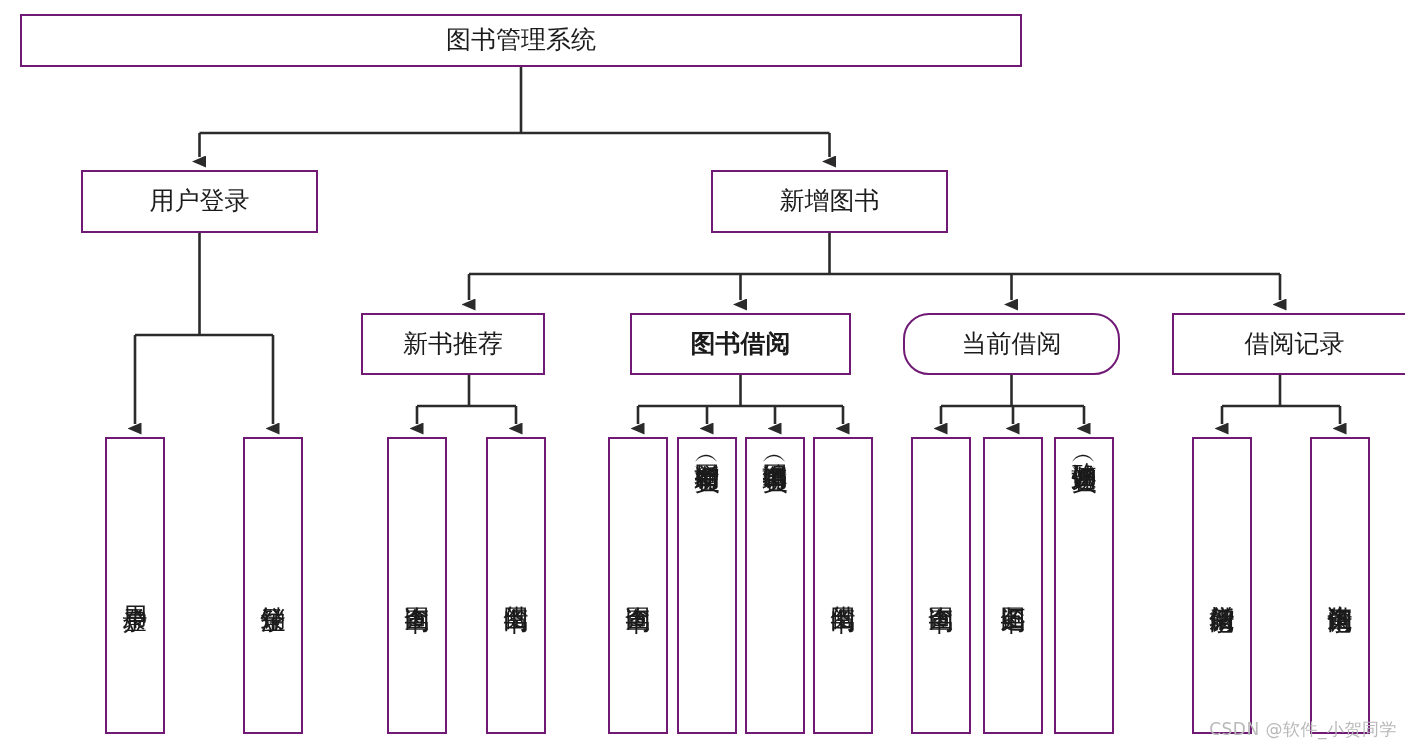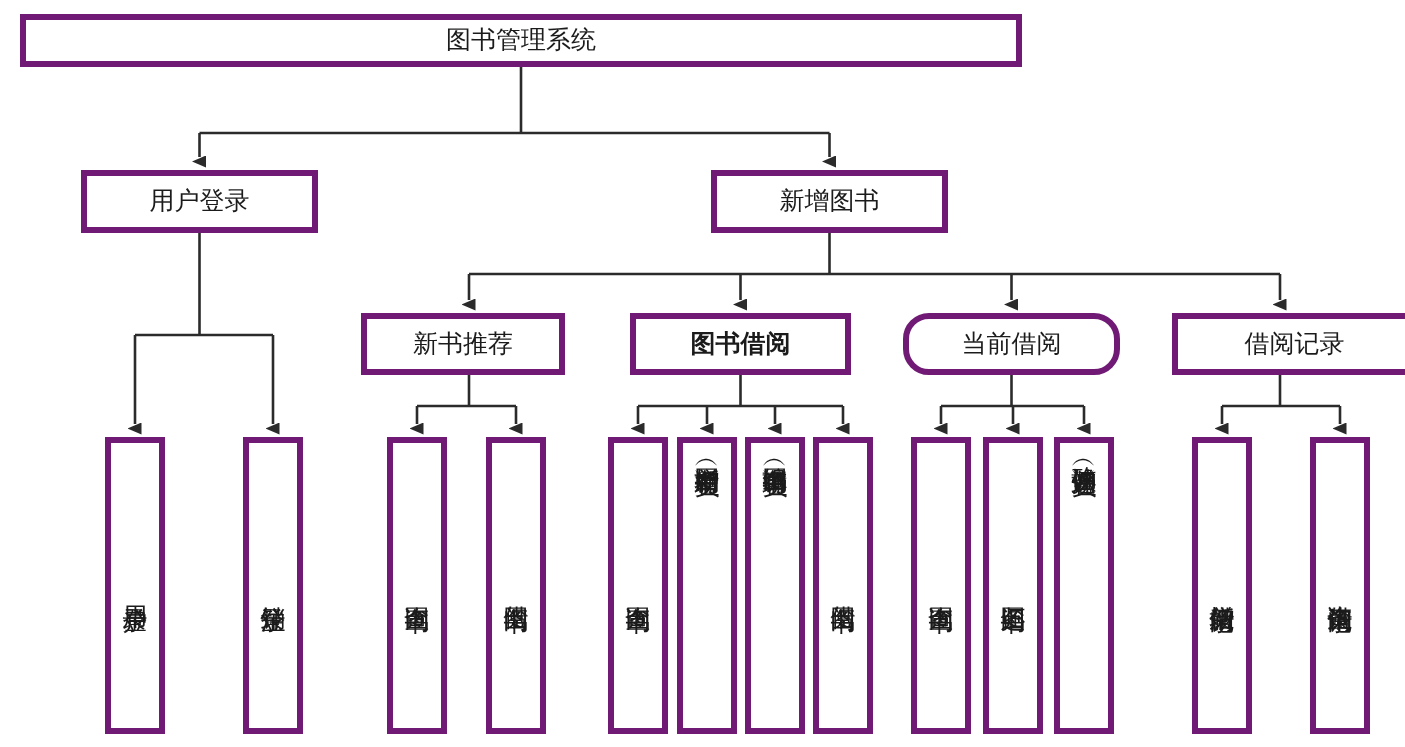--- a/index.html
+++ b/index.html
@@ -22,21 +22,21 @@
     left: 0;
     top: 0;
     width: 1405px;
     height: 747px;
     pointer-events: none;
   }
   .node {
     position: absolute;
     box-sizing: border-box;
     background: #ffffff;
-    border: 6px solid #701a75;
+    border: 2px solid #701a75;
     display: flex;
     align-items: center;
     justify-content: center;
     overflow: hidden;
   }
   .node .label {
     color: #1b1b1b;
     line-height: 1.22;
     text-align: center;
     white-space: pre;
@@ -123,21 +123,21 @@
   <div id="nodes-layer">
       <div class="node root horiz" style="left: 20px; top: 14px; width: 1002px; height: 53px;">
         <span class="label">图书管理系统</span>
       </div>
       <div class="node horiz" style="left: 81px; top: 170px; width: 237px; height: 63px;">
         <span class="label">用户登录</span>
       </div>
       <div class="node horiz" style="left: 711px; top: 170px; width: 237px; height: 63px;">
         <span class="label">新增图书</span>
       </div>
-      <div class="node horiz" style="left: 361px; top: 313px; width: 204px; height: 62px;">
+      <div class="node horiz" style="left: 361px; top: 313px; width: 184px; height: 62px;">
         <span class="label">新书推荐</span>
       </div>
       <div class="node horiz" style="left: 630px; top: 313px; width: 221px; height: 62px; font-weight: bold;">
         <span class="label">图书借阅</span>
       </div>
       <div class="node horiz" style="left: 903px; top: 313px; width: 217px; height: 62px; border-radius: 26px;">
         <span class="label">当前借阅</span>
       </div>
       <div class="node horiz" style="left: 1172px; top: 313px; width: 245px; height: 62px;">
         <span class="label">借阅记录</span>
@@ -176,14 +176,15 @@
         <span class="label">确认归还（管理员）</span>
       </div>
       <div class="node vert mid" style="left: 1192px; top: 437px; width: 60px; height: 297px;">
         <span class="label">新增借阅记录</span>
       </div>
       <div class="node vert mid" style="left: 1310px; top: 437px; width: 60px; height: 297px;">
         <span class="label">查询借阅记录</span>
       </div>
     </div>
 
+  <div class="watermark">CSDN @软件_小贺同学</div>
 
 </div>
 
 </body></html>

